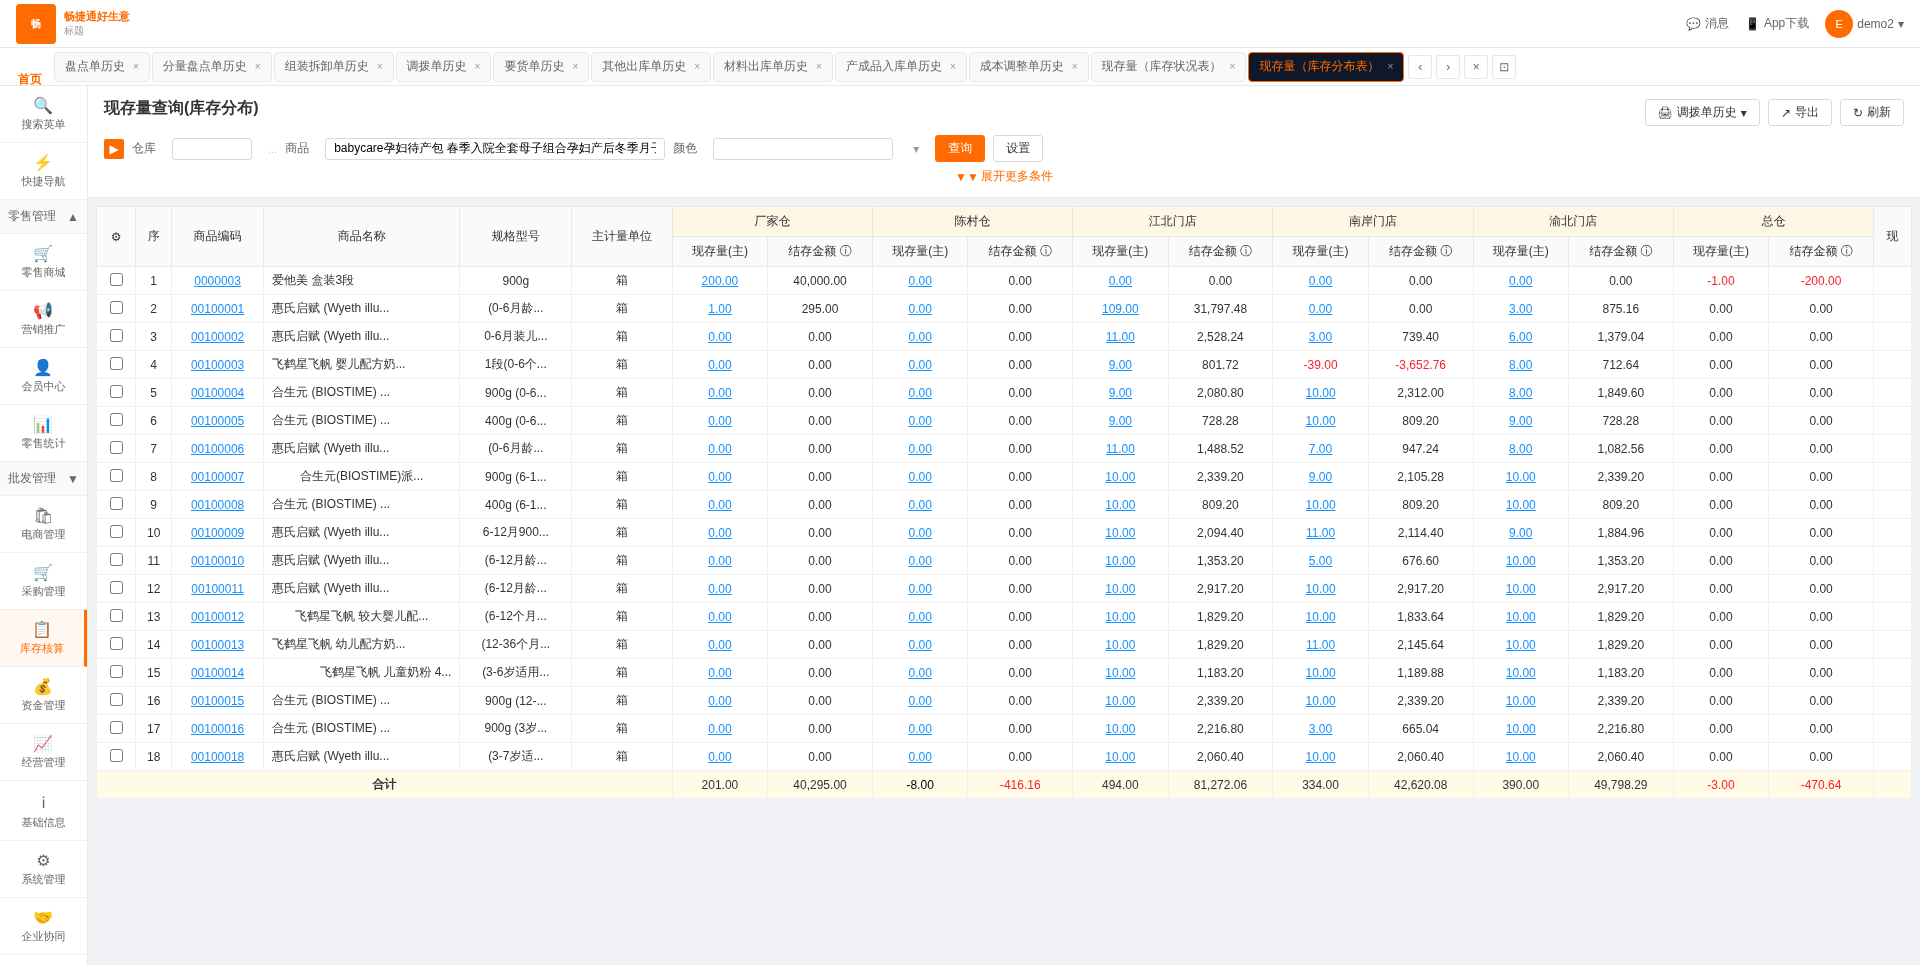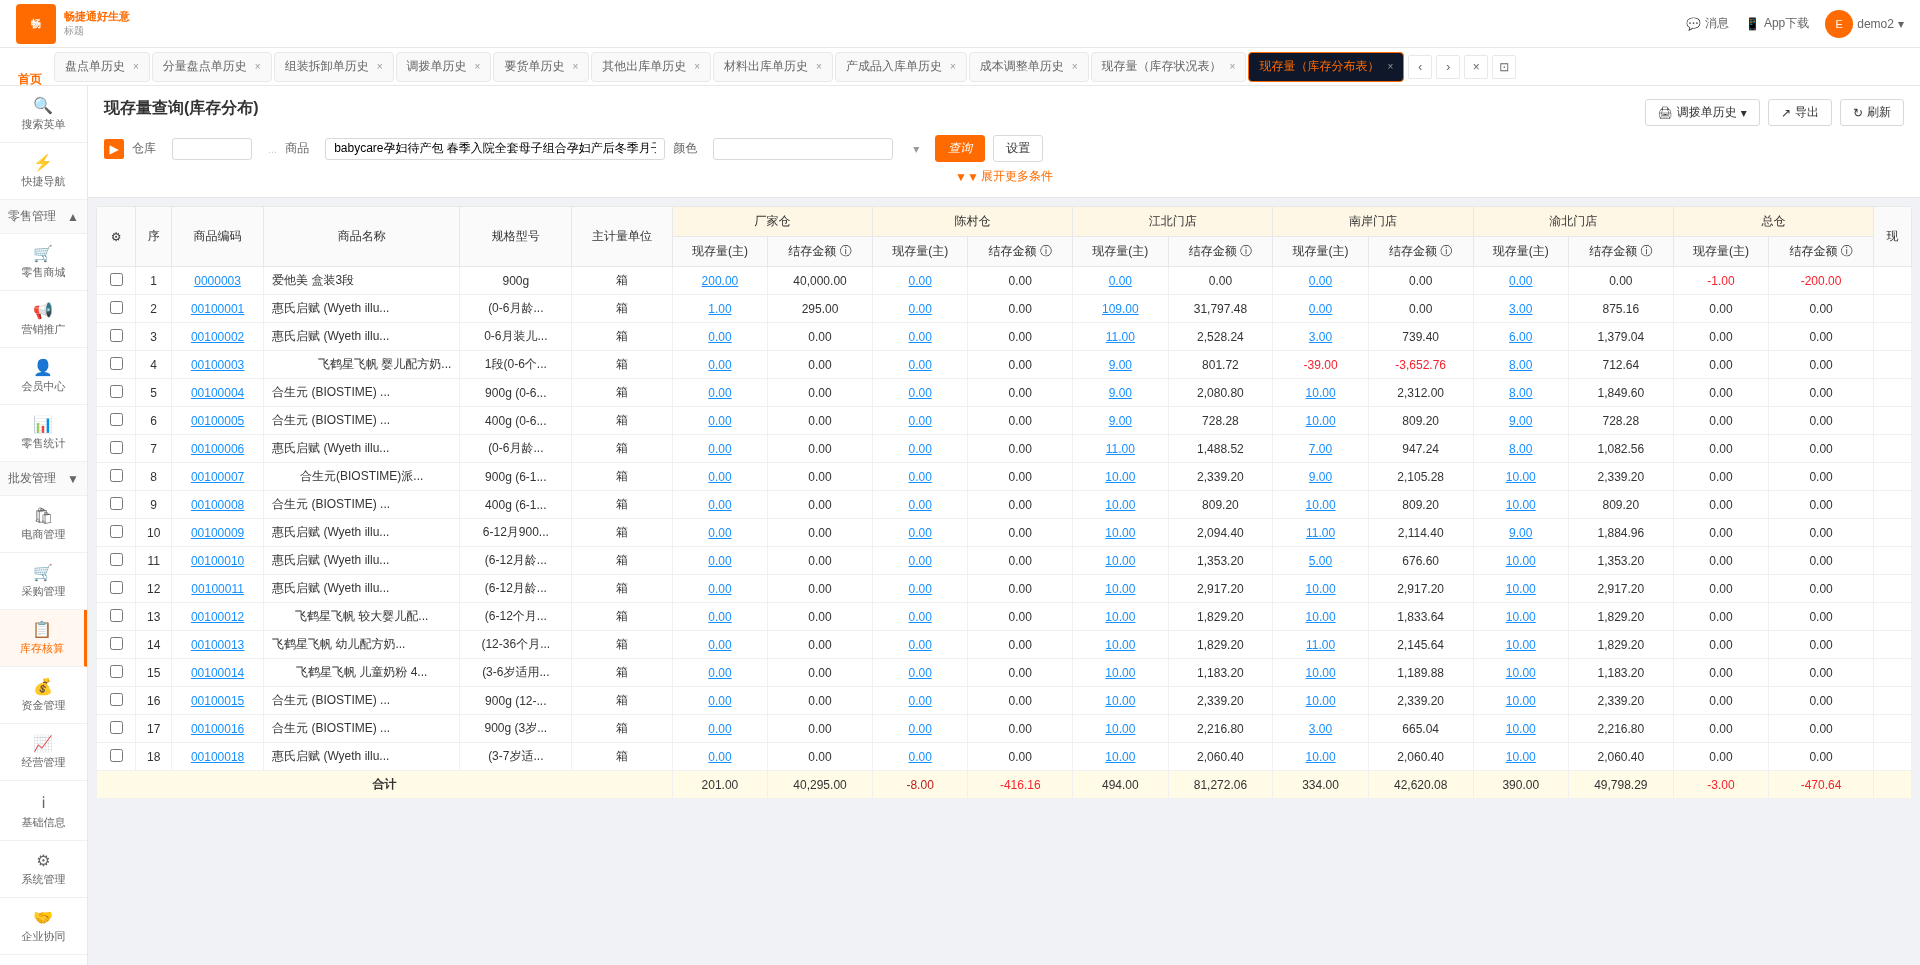--- a/index.html
+++ b/index.html
@@ -29,21 +29,21 @@
     .sidebar-item { padding: 10px 4px; text-align: center; cursor: pointer; color: #666; font-size: 11px; border-bottom: 1px solid #f0f0f0; }
     .sidebar-item.active { background: #fff7f0; color: #ff6b00; border-right: 3px solid #ff6b00; }
     .sidebar-item .icon { font-size: 16px; margin-bottom: 2px; }
     .sidebar-section { display: flex; align-items: center; justify-content: space-between; padding: 8px 8px; color: #666; font-size: 12px; background: #fafafa; border-bottom: 1px solid #f0f0f0; cursor: pointer; }
     
     
     .content { flex: 1; overflow: auto; background: #f0f2f5; }
     .page-header { background: #fff; padding: 12px 16px 8px; border-bottom: 1px solid #e8e8e8; }
     .page-title { font-size: 16px; font-weight: bold; color: #333; margin-bottom: 8px; }
     .btn { padding: 4px 12px; border-radius: 3px; cursor: pointer; font-size: 12px; border: 1px solid #d9d9d9; background: #fff; color: #333; display: flex; align-items: center; gap: 4px; }
-    .btn-primary { background: #ff6b00; color: #fff; border-color: #ff6b00; font-style: italic; }
+    .btn-primary { background: #ff6b00; color: #fff; border-color: #ff6b00; }
     .btn-default { background: #fff; border: 1px solid #d9d9d9; color: #333; }
     .search-field { display: flex; align-items: center; gap: 16px; }
     .search-label { color: #666; white-space: nowrap; }
     .search-input { border: 1px solid #d9d9d9; border-radius: 3px; padding: 3px 8px; font-size: 12px; width: 80px; }
     .search-input-wide { width: 340px; border: 1px solid #d9d9d9; border-radius: 3px; padding: 3px 8px; font-size: 12px; }
     .search-input-color { width: 180px; border: 1px solid #d9d9d9; border-radius: 3px; padding: 3px 8px; font-size: 12px; }
     .expand-btn { color: #ff6b00; cursor: pointer; font-size: 12px; display: flex; align-items: center; gap: 2px; }
     
     
     .table-wrapper { margin: 8px; background: #fff; border-radius: 4px; overflow: auto; max-height: calc(965px - 86px - 180px); }
@@ -325,21 +325,21 @@
     <td><span class="num-link">6.00</span></td>
     <td>1,379.04</td>
     <td><span class="">0.00</span></td>
     <td style="color:inherit">0.00</td>
     <td></td>
   </tr>
             <tr>
     <td><input type="checkbox" style=""></td>
     <td>4</td>
     <td><span class="num-link">00100003</span></td>
-    <td style="text-align:right;max-width:160px;overflow:hidden;text-overflow:ellipsis">飞鹤星飞帆 婴儿配方奶...</td>
+    <td style="text-align:left;max-width:160px;overflow:hidden;text-overflow:ellipsis">飞鹤星飞帆 婴儿配方奶...</td>
     <td>1段(0-6个...</td>
     <td>箱</td>
     <td><span class="num-link">0.00</span></td>
     <td>0.00</td>
     <td><span class="num-link">0.00</span></td>
     <td>0.00</td>
     <td><span class="num-link">9.00</span></td>
     <td>801.72</td>
     <td><span class="num-negative">-39.00</span></td>
     <td style="color:#f5222d">-3,652.76</td>
@@ -556,21 +556,21 @@
     <td><span class="num-link">10.00</span></td>
     <td>1,829.20</td>
     <td><span class="">0.00</span></td>
     <td style="color:inherit">0.00</td>
     <td></td>
   </tr>
             <tr>
     <td><input type="checkbox" style=""></td>
     <td>15</td>
     <td><span class="num-link">00100014</span></td>
-    <td style="text-align:center;max-width:160px;overflow:hidden;text-overflow:ellipsis">飞鹤星飞帆 儿童奶粉 4...</td>
+    <td style="text-align:right;max-width:160px;overflow:hidden;text-overflow:ellipsis">飞鹤星飞帆 儿童奶粉 4...</td>
     <td>(3-6岁适用...</td>
     <td>箱</td>
     <td><span class="num-link">0.00</span></td>
     <td>0.00</td>
     <td><span class="num-link">0.00</span></td>
     <td>0.00</td>
     <td><span class="num-link">10.00</span></td>
     <td>1,183.20</td>
     <td><span class="num-link">10.00</span></td>
     <td style="color:inherit">1,189.88</td>
@@ -640,21 +640,21 @@
     <td><span class="num-link">10.00</span></td>
     <td>2,060.40</td>
     <td><span class="">0.00</span></td>
     <td style="color:inherit">0.00</td>
     <td></td>
   </tr>
             <tr class="summary-row">
   <td colspan="6" style="text-align:center;font-weight:bold;">合计</td>
   <td>201.00</td>
   <td>40,295.00</td>
-  <td style="color:#b91c1c">-8.00</td>
+  <td style="color:#000000">-8.00</td>
   <td style="color:#f5222d">-416.16</td>
   <td>494.00</td>
   <td>81,272.06</td>
   <td>334.00</td>
   <td>42,620.08</td>
   <td>390.00</td>
   <td>49,798.29</td>
   <td style="color:#f5222d">-3.00</td>
   <td style="color:#f5222d">-470.64</td>
   <td></td>

